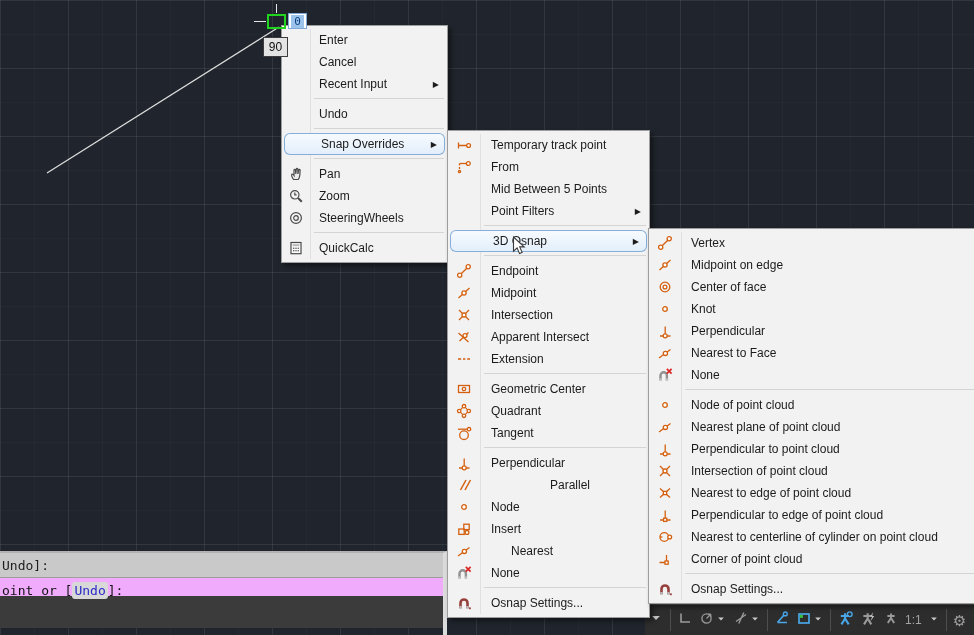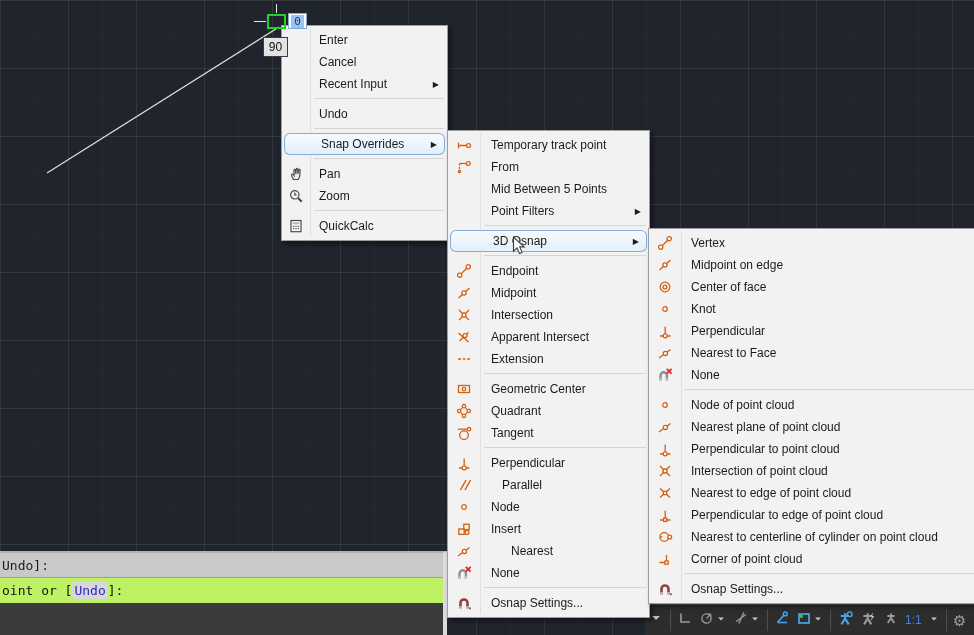--- a/index.html
+++ b/index.html
@@ -44,30 +44,30 @@
   .menu-item.hl { margin:0 2px; border-radius:6px;
     background:linear-gradient(#f7fbfe,#e2eefb); box-shadow:inset 0 0 0 1px #86aedb; }
   .menu-sep { height:1px; background:#d4d4d4; margin-top:3px; margin-bottom:4px; margin-right:3px; }
 
   
   .cmdwin { position:absolute; left:0; top:551px; width:447px; height:84px; z-index:5;
     border-top:2px solid #b2b2b2; border-right:4px solid #dcdcdc;
     font:13px "DejaVu Sans Mono", monospace; }
   .cmd-history { height:25px; background:#c9c9c9; color:#1d1d1d; line-height:25px; padding-left:2px;
     border-bottom:1px solid #9e9e9e; }
-  .cmd-input { height:25px; background:#bef264; color:#111; line-height:25px; padding-left:2px; }
+  .cmd-input { height:18px; background:#f0abfc; color:#111; line-height:25px; padding-left:2px; }
   .cmd-pill { background:#d8d8d8; color:#2929c9; border-radius:3px; padding:1px 2px; }
   .cmd-filler { height:32px; background:#3b3b3b; }
 
   
   .statusbar { position:absolute; left:645px; top:604px; width:329px; height:31px; background:#2d2d2d;
     border-top:1px solid #585858; z-index:4; display:flex; align-items:center; }
   .sbtn { height:26px; display:flex; align-items:center; justify-content:center; padding:0 3px; }
   .sb-sep { width:1px; height:22px; background:#4e4e4e; margin:0 3px; }
-  .sb-scale { color:#3b82f6; font:12px "Liberation Sans", sans-serif; padding:0 3px; }
+  .sb-scale { color:#a3a3a3; font:12px "Liberation Sans", sans-serif; padding:0 3px; }
   .gear { font-size:15px; color:#9f9f9f; line-height:1; }
 
   .cursor { position:absolute; left:512px; top:236px; z-index:30; }
 </style>
 </head>
 <body>
 
 <div class="screen">
 
   <div class="canvas"></div>
@@ -115,20 +115,27 @@
         <span class="lbl" style="padding-left: 37px;">Pan</span>
       </div>
       <div class="menu-item">
         <span class="ico" style="left: 6px;"><svg width="16" height="16" viewBox="0 0 16 16">
             <circle cx="6.8" cy="6.8" r="4.2" stroke="#4a4a4a" stroke-width="1.2" fill="none"></circle>
             <path d="M6.8 4.6 V6.8 H8.6" stroke="#4a4a4a" stroke-width="1.2" fill="none"></path>
             <path d="M10 10 L13.8 13.8" stroke="#4a4a4a" stroke-width="2" fill="none"></path>
           </svg></span>
         <span class="lbl" style="padding-left: 37px;">Zoom</span>
       </div>
+      <div class="menu-item">
+        <span class="ico" style="left: 6px;"><svg width="16" height="16" viewBox="0 0 16 16">
+            <circle cx="8" cy="8" r="5.4" stroke="#4a4a4a" stroke-width="1.2" fill="none"></circle>
+            <circle cx="8" cy="8" r="2.3" stroke="#4a4a4a" stroke-width="1.2" fill="none"></circle>
+          </svg></span>
+        <span class="lbl" style="padding-left: 37px;">SteeringWheels</span>
+      </div>
       <div class="menu-sep" style="margin-left: 32px;"></div>
       <div class="menu-item">
         <span class="ico" style="left: 6px;"><svg width="16" height="16" viewBox="0 0 16 16">
             <rect x="3" y="2.5" width="10" height="11.2" fill="#fdfdfd" stroke="#4a4a4a" stroke-width="1.2"></rect>
             <rect x="4.6" y="4.2" width="6.8" height="2" fill="#b8b8b8"></rect>
             <circle cx="5.7" cy="8.3" r=".8" fill="#555"></circle>
             <circle cx="8" cy="8.3" r=".8" fill="#555"></circle>
             <circle cx="10.3" cy="8.3" r=".8" fill="#555"></circle>
             <circle cx="5.7" cy="10.8" r=".8" fill="#555"></circle>
             <circle cx="8" cy="10.8" r=".8" fill="#555"></circle>
@@ -234,21 +241,21 @@
         <span class="ico" style="left: 8px;"><svg width="16" height="16" viewBox="0 0 16 16">
             <path d="M3 13 H13.5 M8.2 3.5 V13" stroke="#d4600f" stroke-width="1.3" fill="none"></path>
             <circle cx="8.2" cy="12.8" r="2" fill="#fff" stroke="#d4600f" stroke-width="1.3"></circle>
           </svg></span>
         <span class="lbl" style="padding-left: 43px;">Perpendicular</span>
       </div>
       <div class="menu-item">
         <span class="ico" style="left: 8px;"><svg width="16" height="16" viewBox="0 0 16 16">
             <path d="M4.5 13 L10 3 M9 13 L14.5 3" stroke="#d4600f" stroke-width="1.5" fill="none"></path>
           </svg></span>
-        <span class="lbl" style="padding-left: 54px;">Parallel</span>
+        <span class="lbl" style="padding-left: 54px; margin-left: 48px;">Parallel</span>
       </div>
       <div class="menu-item">
         <span class="ico" style="left: 8px;"><svg width="16" height="16" viewBox="0 0 16 16">
             <circle cx="8" cy="8" r="2.3" fill="#fff" stroke="#d4600f" stroke-width="1.3"></circle>
           </svg></span>
         <span class="lbl" style="padding-left: 43px;">Node</span>
       </div>
       <div class="menu-item">
         <span class="ico" style="left: 8px;"><svg width="16" height="16" viewBox="0 0 16 16">
             <rect x="2.8" y="8" width="5.4" height="5.4" stroke="#d4600f" stroke-width="1.3" fill="none"></rect>

